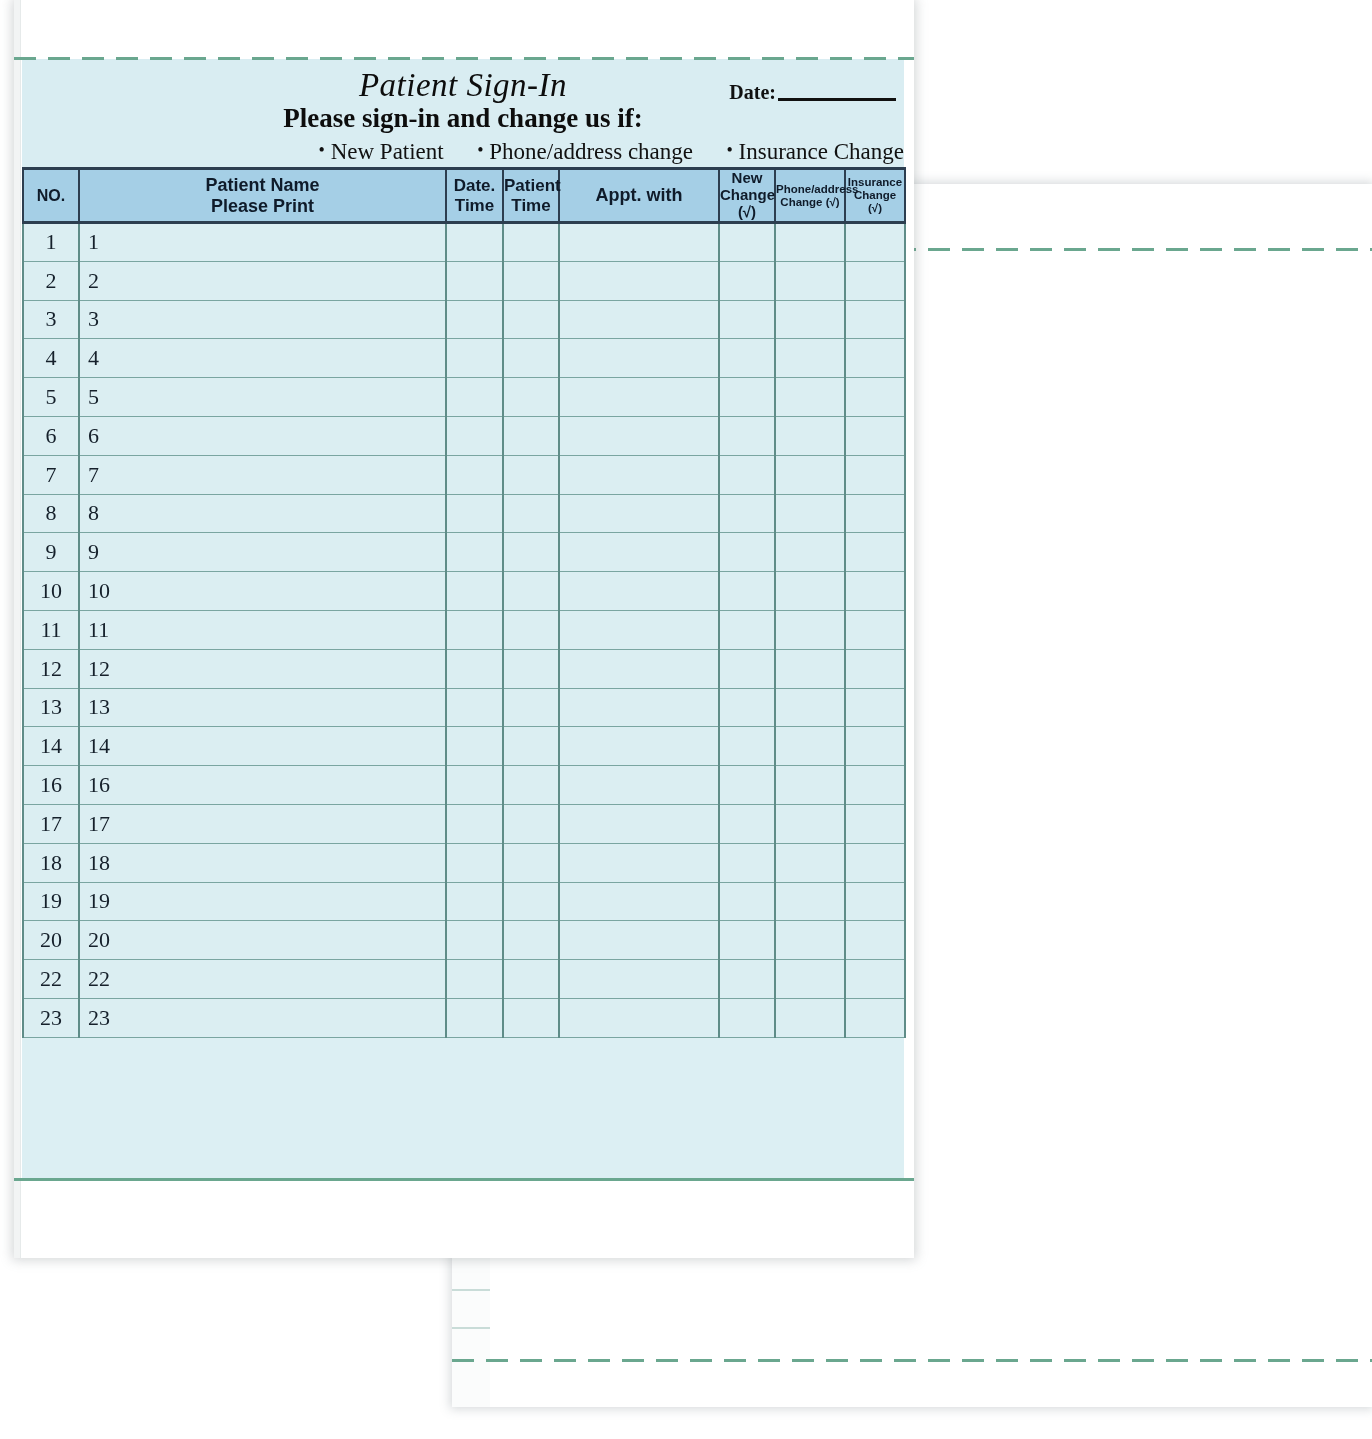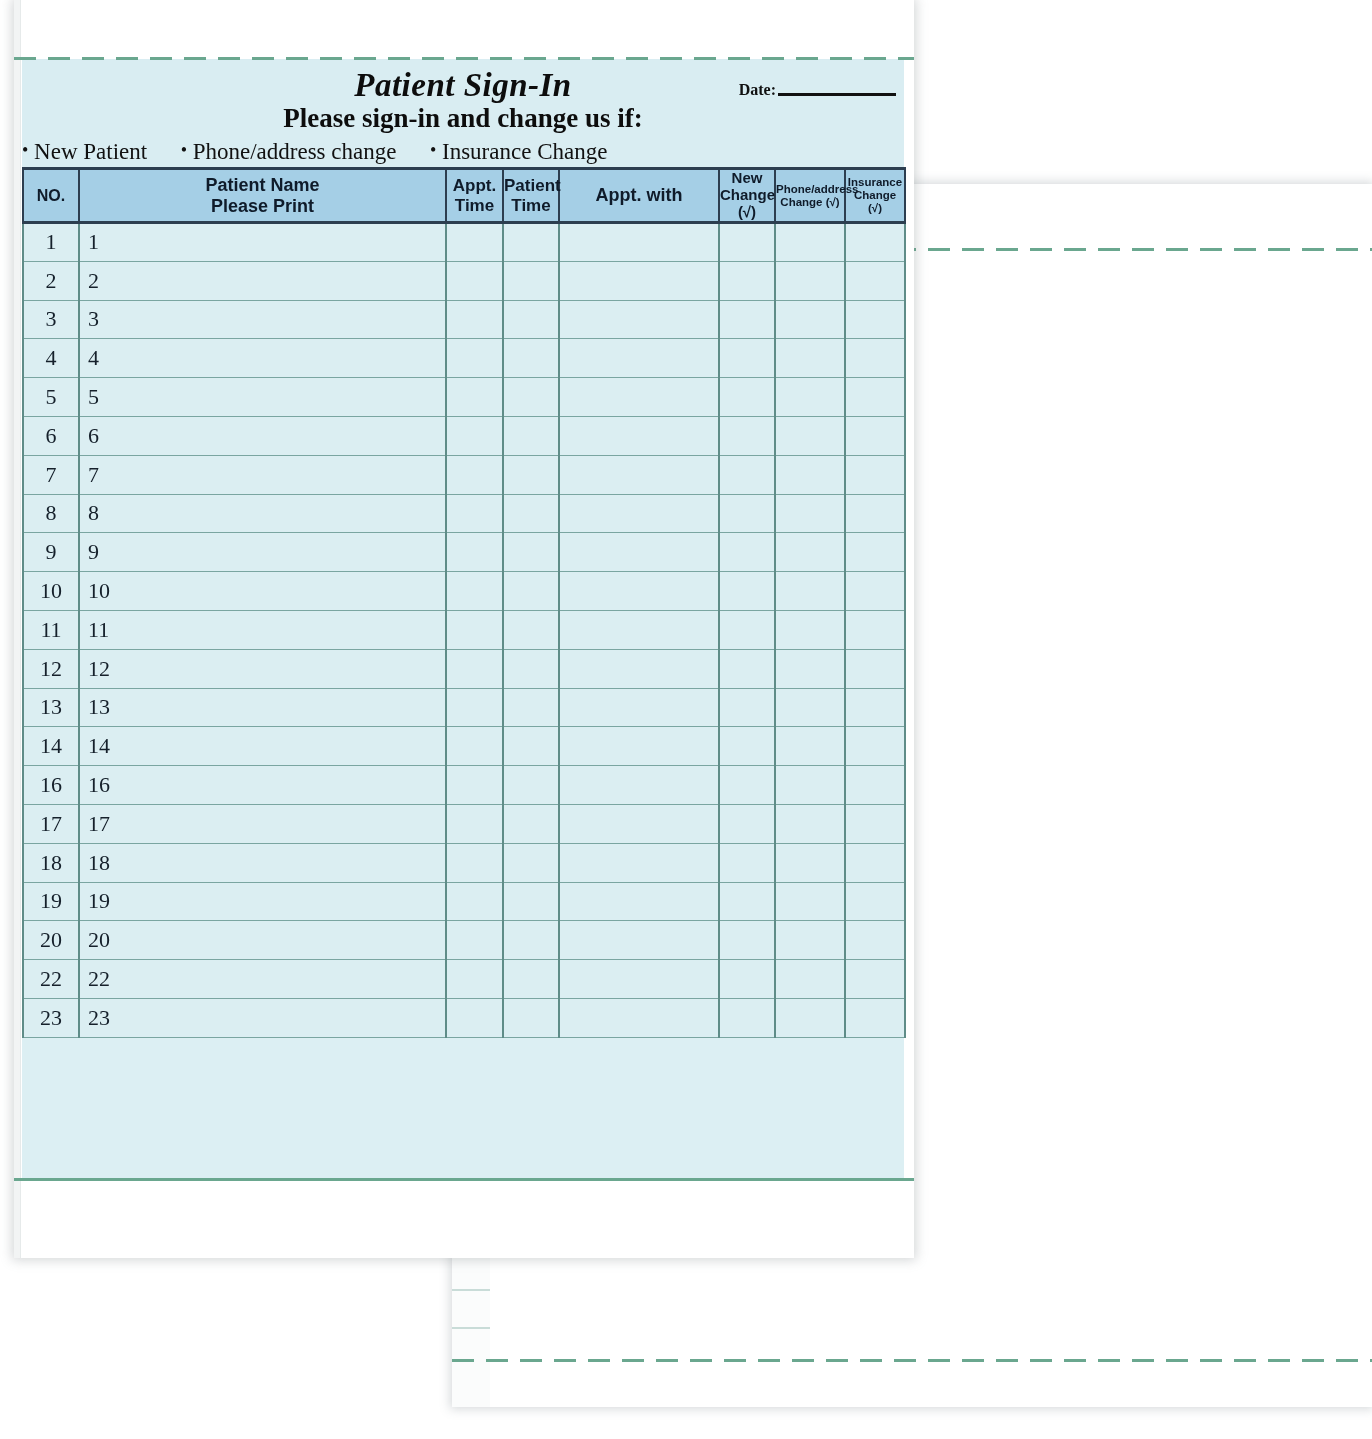--- a/index.html
+++ b/index.html
@@ -172,37 +172,37 @@
     background: #d9edf2;
   }
 
   #title {
     position: absolute;
     left: 0; right: 0;
     top: 8px;
     text-align: center;
     font-family: "Liberation Serif", serif;
     font-style: italic;
-    font-weight: bold;
+    font-weight: normal;
     font-size: 33px;
     color: #0d0d0d;
     letter-spacing: 0.5px;
   }
 
   #date-wrap {
     position: absolute;
     right: 8px;
     top: 22px;
     display: flex;
     align-items: flex-end;
     gap: 2px;
   }
   #date-label {
     font-family: "Liberation Serif", serif;
-    font-size: 16px;
+    font-size: 20px;
     font-weight: bold;
     color: #111;
   }
   #date-line {
     width: 118px;
     height: 0;
     border-bottom: 3px solid #111;
     margin-bottom: 3px;
   }
 
@@ -214,21 +214,21 @@
     font-family: "Liberation Serif", serif;
     font-weight: bold;
     font-size: 27px;
     color: #0d0d0d;
   }
 
   #bullets {
     position: absolute;
     left: 0; right: 0;
     top: 80px;
-    text-align: left;
+    text-align: right;
     font-family: "Liberation Serif", serif;
     font-size: 23px;
     color: #111;
     white-space: nowrap;
   }
   #bullets .b-item { display: inline; }
   #bullets .dot { font-size: 18px; position: relative; top: -3px; }
   #bullets .gap { display: inline-block; width: 22px; }
 
   
@@ -417,21 +417,21 @@
           <col style="width:60px">
         </colgroup>
         <thead>
           <tr>
             <th class="h-no">NO.</th>
             <th class="h-name">
               <div>Patient Name</div>
               <div>Please Print</div>
             </th>
             <th class="h-appt">
-              <div>Appt.</div>
+              <div>Date.</div>
               <div>Time</div>
             </th>
             <th class="h-arrival">
               <div>Patient</div>
               <div>Time</div>
             </th>
             <th class="h-with">Appt. with</th>
             <th class="h-new">
               <div>New</div>
               <div>Change</div>

